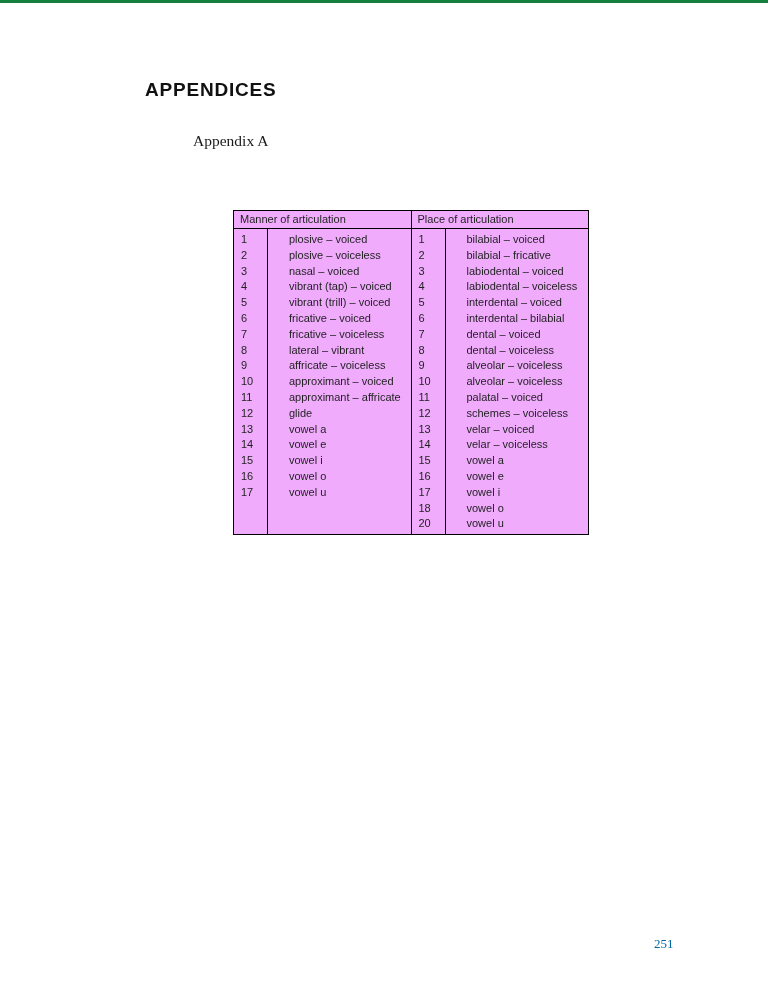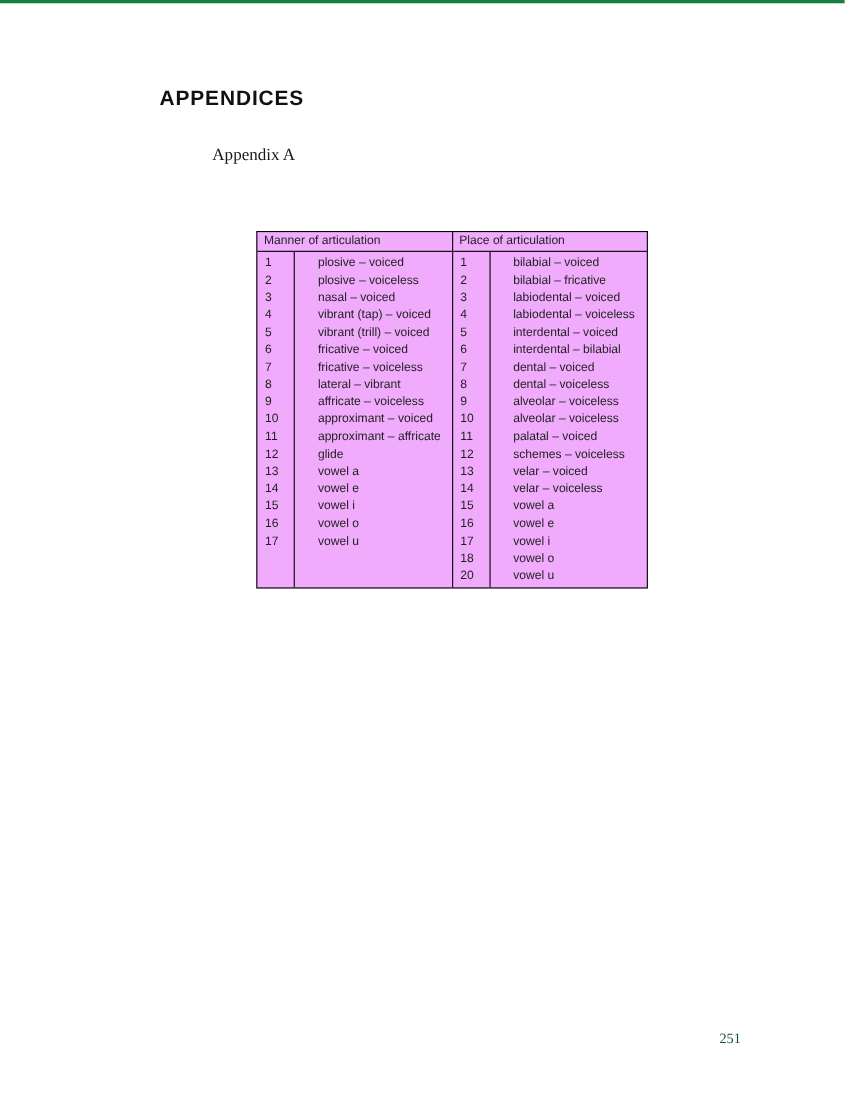--- a/index.html
+++ b/index.html
@@ -105,21 +105,21 @@
   .tlabel {
     padding-left: 22px;
     flex: 1 1 auto;
     overflow: hidden;
   }
   .page-number {
     position: absolute;
     left: 654px;
     top: 933px;
     font-size: 13px;
-    color: #14532d;
+    color: #0369a1;
   }
 </style>
 </head>
 <body>
 
 <div class="page">
 
   <div class="doc-title">APPENDICES</div>
 
   <div class="appendix-heading">Appendix A</div>

